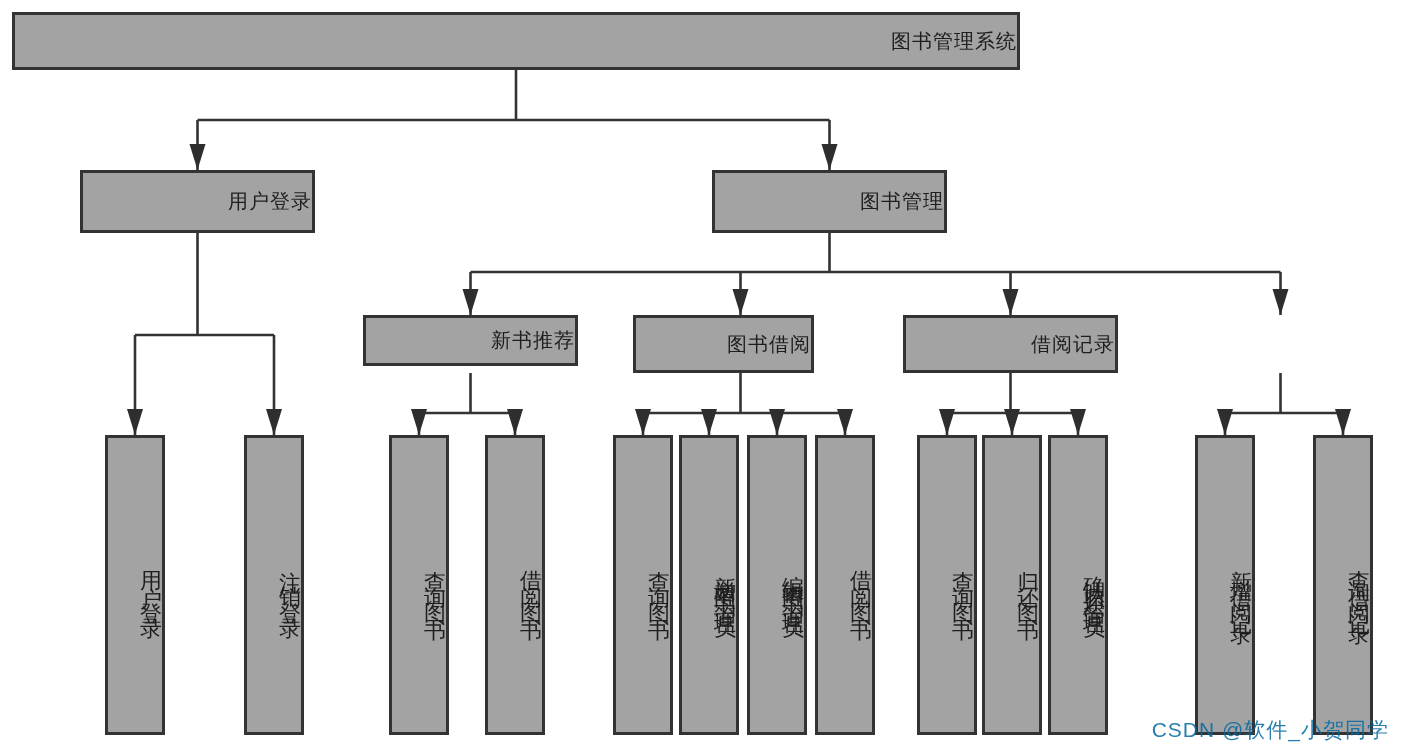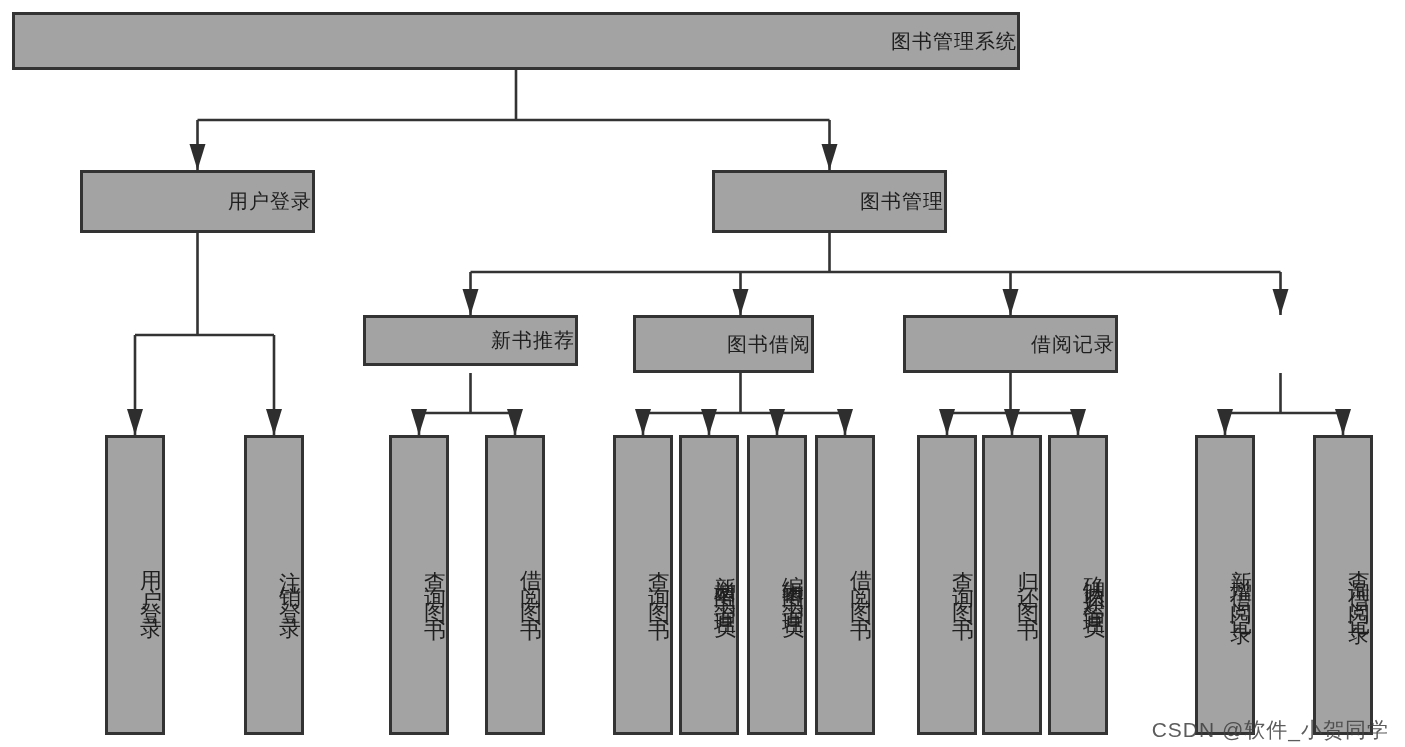--- a/index.html
+++ b/index.html
@@ -67,21 +67,21 @@
   .lf-9  { left: 982px; }
   .lf-10 { left: 1048px; }
   .lf-11 { left: 1195px; }
   .lf-12 { left: 1313px; }
 
   #watermark {
     position: absolute;
     right: 16px;
     top: 716px;
     font-size: 21px;
-    color: #404040;
+    color: #0369a1;
     opacity: 0.85;
     letter-spacing: 1px;
     white-space: nowrap;
     z-index: 5;
   }
 </style>
 </head>
 <body>
 
 <div id="canvas">

